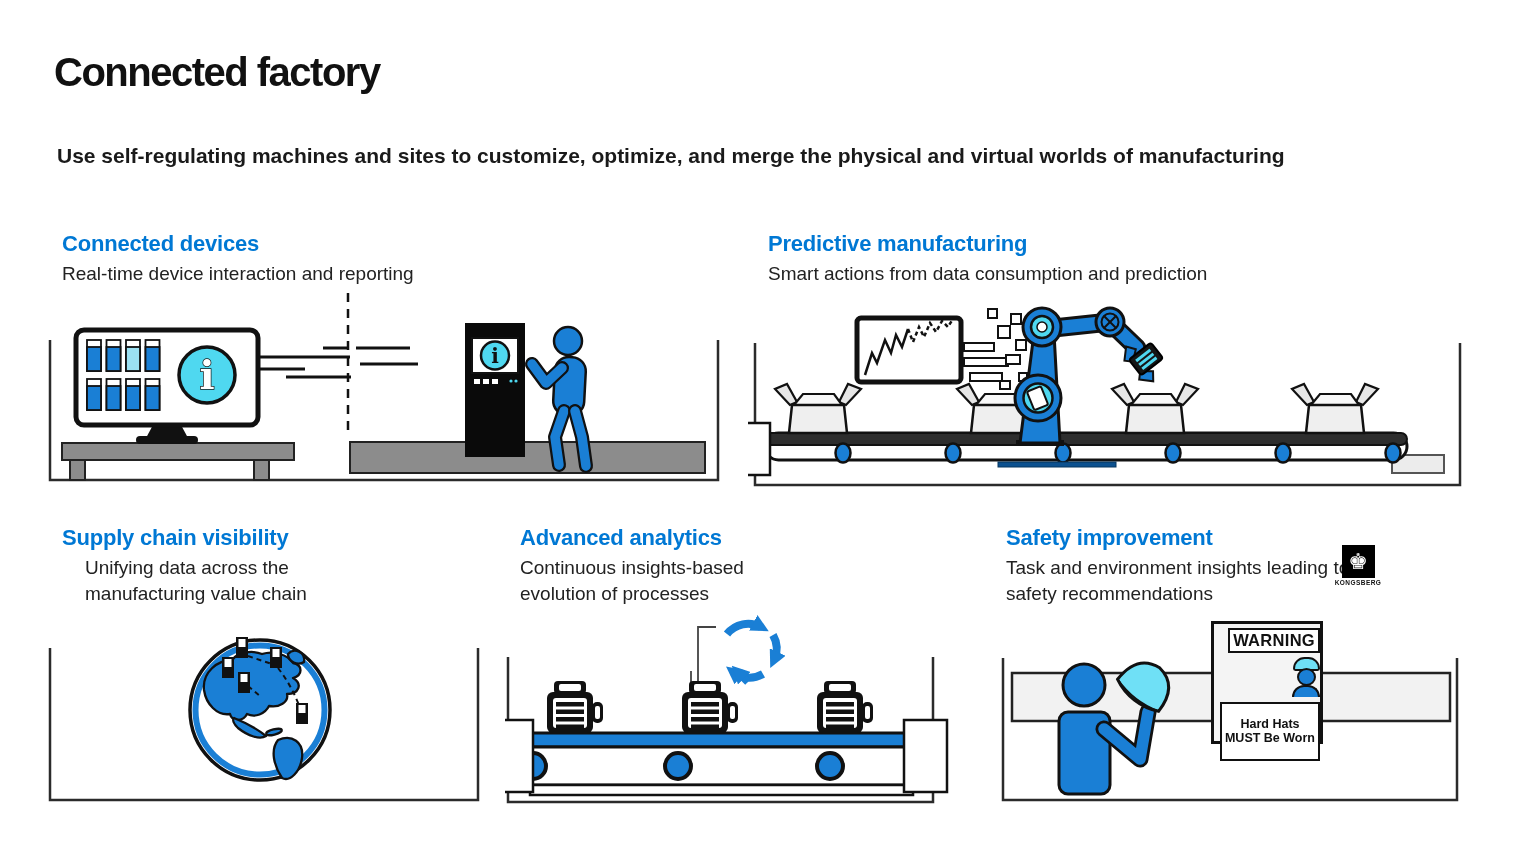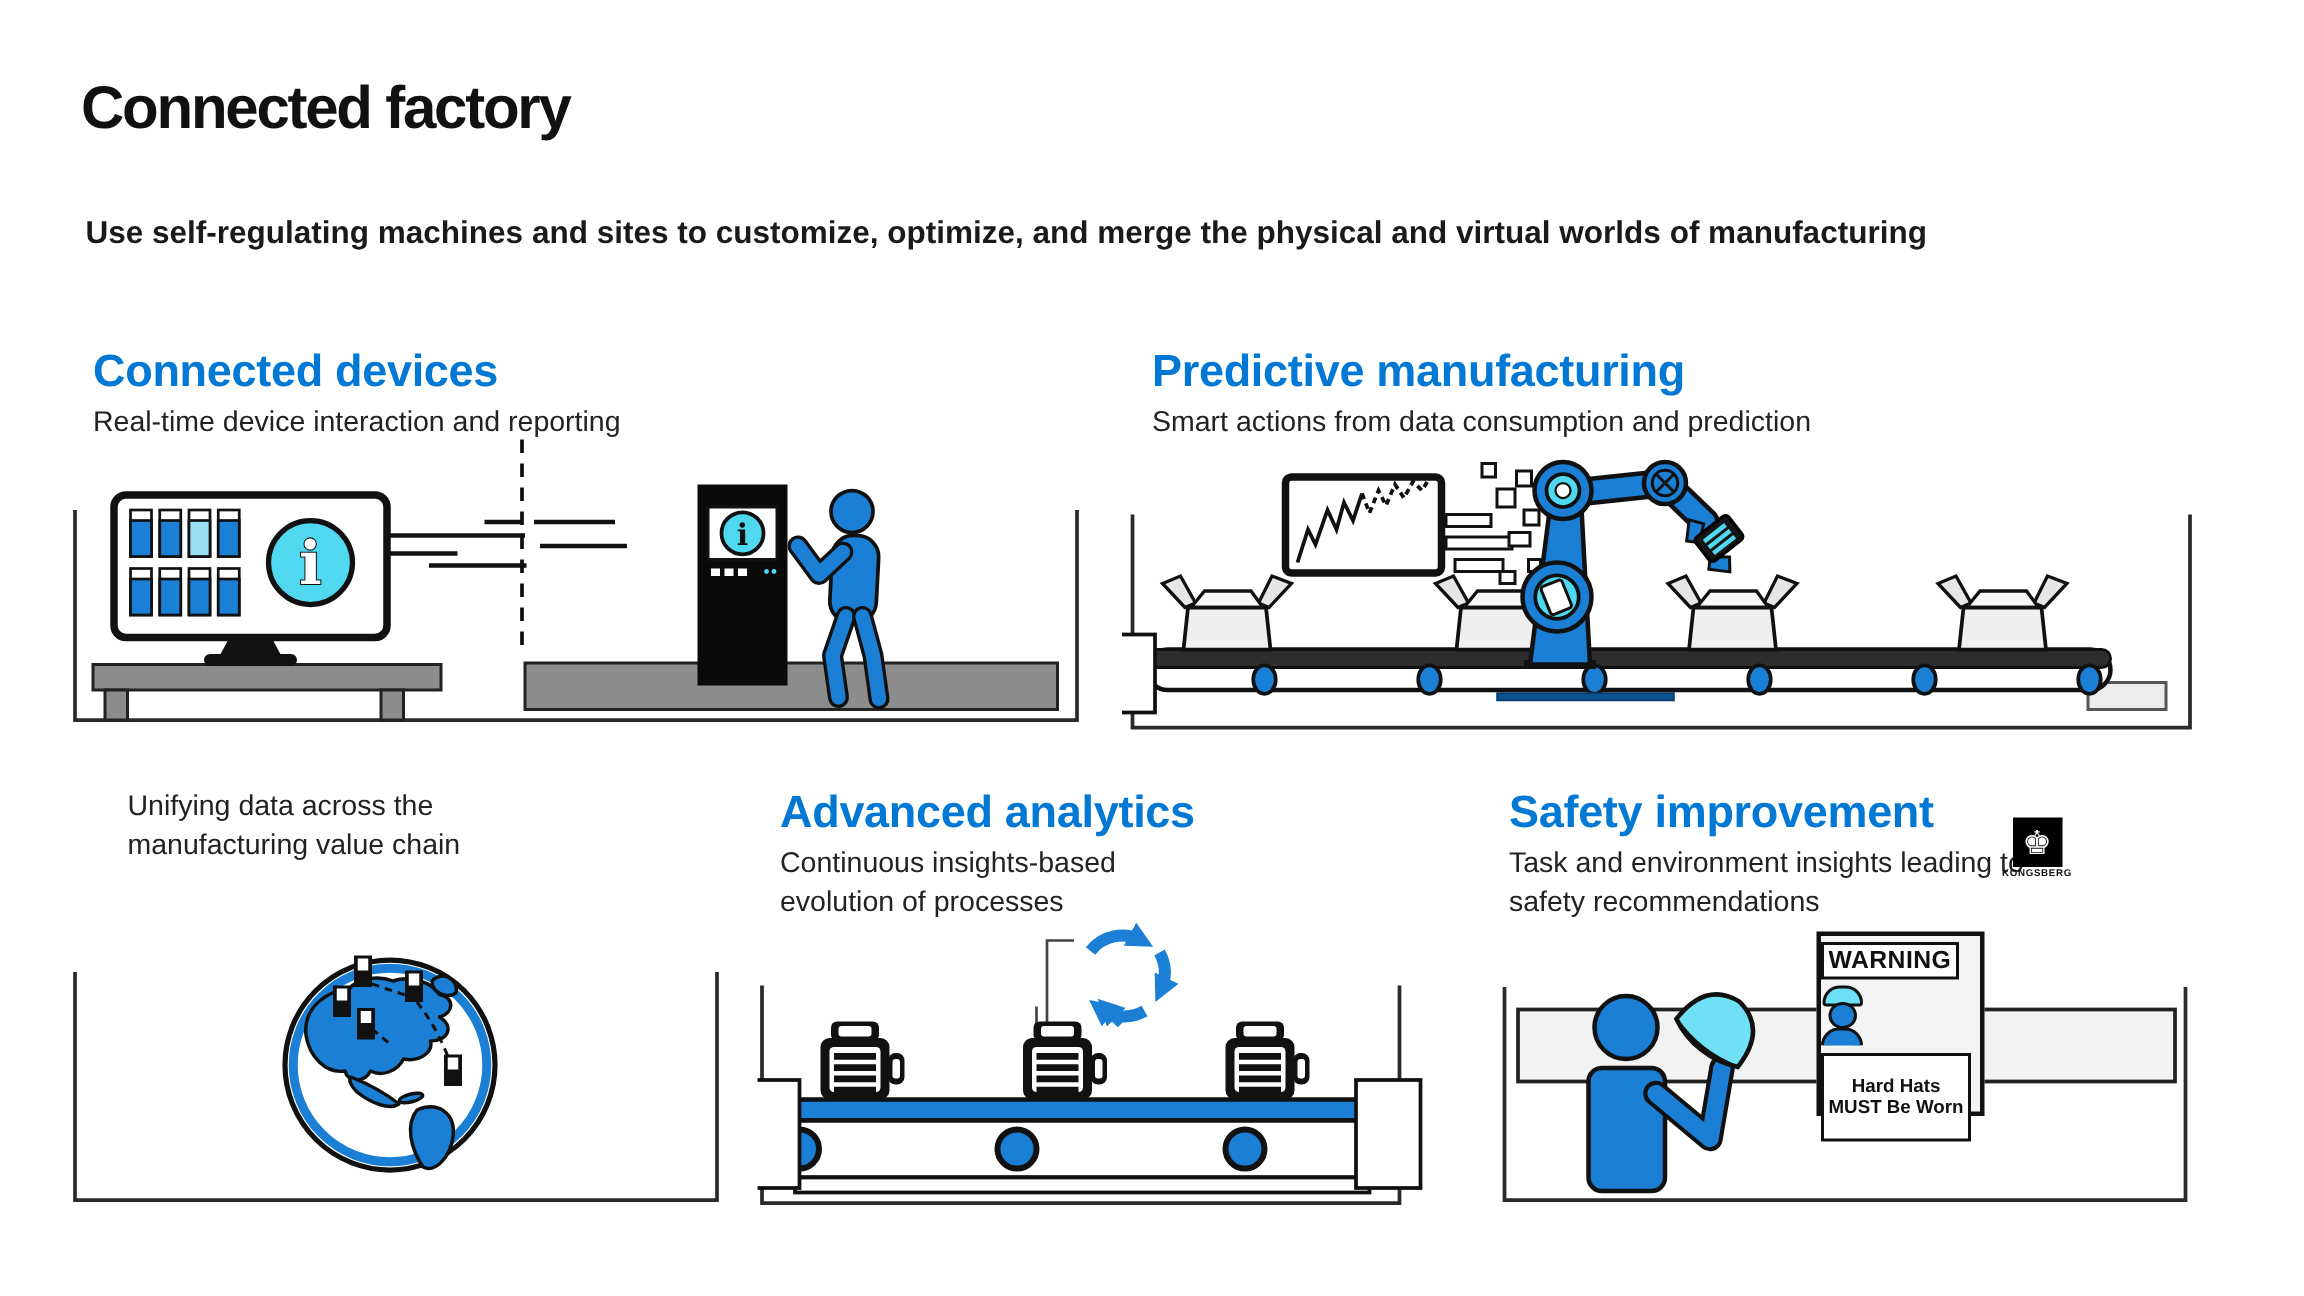--- a/index.html
+++ b/index.html
@@ -3,39 +3,39 @@
 <meta charset="utf-8">
 <style>
   html,body{margin:0;padding:0;}
   body{
     width:1536px;height:864px;position:relative;background:#ffffff;overflow:hidden;
     font-family:"Liberation Sans",sans-serif;color:#1a1a1a;
   }
   .abs{position:absolute;}
   .page-title{left:54px;top:50px;font-size:40px;font-weight:700;letter-spacing:-1.5px;color:#111;}
   .page-subtitle{left:57px;top:144px;font-size:21px;font-weight:700;color:#1a1a1a;width:1430px;}
-  .section h2{margin:0 0 4px 0;font-size:30px;font-weight:700;color:#0078D4;letter-spacing:-0.2px;}
+  .section h2{margin:0 0 4px 0;font-size:22px;font-weight:700;color:#0078D4;letter-spacing:-0.2px;}
   .section p{margin:0;font-size:19px;line-height:1.38;color:#222;}
   #sec-devices{left:62px;top:231px;}
   #sec-predictive{left:768px;top:231px;}
   #sec-supply{left:62px;top:525px;}
   #sec-supply p{width:255px;margin-left:23px;}
   #sec-analytics{left:520px;top:525px;}
   #sec-analytics p{width:265px;}
   #sec-safety{left:1006px;top:525px;}
   #sec-safety p{width:350px;}
   svg{display:block;}
   .frame{fill:none;stroke:#2b2b2b;stroke-width:2.5;}
   .limb-o{stroke:#111;stroke-width:14;fill:none;stroke-linecap:round;stroke-linejoin:round;}
   .limb-i{stroke:#1A7FD5;stroke-width:9.5;fill:none;stroke-linecap:round;stroke-linejoin:round;}
   .arm-o{stroke:#111;stroke-width:19;fill:none;stroke-linecap:round;}
   .arm-i{stroke:#1A7FD5;stroke-width:13;fill:none;stroke-linecap:round;}
   
   .warning-sign{left:1211px;top:621px;width:112px;height:123px;background:#F4F4F4;border:3.5px solid #111;
-    box-sizing:border-box;display:flex;flex-direction:column;align-items:flex-start;}
+    box-sizing:border-box;display:flex;flex-direction:column;align-items:flex-end;}
   .warning-title{margin-top:4px;border:2.5px solid #111;background:#fff;padding:0 3px;
     font-size:16.5px;font-weight:700;letter-spacing:0.3px;color:#111;line-height:1.25;}
   .sign-person{display:flex;flex-direction:column;align-items:center;margin-top:4px;}
   .sign-hat{width:27px;height:14px;background:#6FE0F6;border:2px solid #111;border-radius:14px 14px 3px 3px;box-sizing:border-box;}
   .sign-face{width:19px;height:18px;background:#1A7FD5;border:2px solid #111;border-radius:50%;margin-top:-3px;box-sizing:border-box;}
   .sign-shoulders{width:28px;height:12px;background:#1A7FD5;border:2px solid #111;border-bottom:none;
     border-radius:14px 14px 0 0;margin-top:-1px;box-sizing:border-box;}
   .warning-msg{border:2.5px solid #111;background:#fff;margin-top:5px;padding:13px 3px;
     font-size:12.5px;font-weight:600;line-height:1.18;text-align:center;color:#111;white-space:nowrap;}
   
@@ -52,20 +52,21 @@
 
 <div class="abs section" id="sec-devices">
   <h2>Connected devices</h2>
   <p>Real-time device interaction and reporting</p>
 </div>
 <div class="abs section" id="sec-predictive">
   <h2>Predictive manufacturing</h2>
   <p>Smart actions from data consumption and prediction</p>
 </div>
 <div class="abs section" id="sec-supply">
+  <h2>Supply chain visibility</h2>
   <p>Unifying data across the manufacturing value chain</p>
 </div>
 <div class="abs section" id="sec-analytics">
   <h2>Advanced analytics</h2>
   <p>Continuous insights-based evolution of processes</p>
 </div>
 <div class="abs section" id="sec-safety">
   <h2>Safety improvement</h2>
   <p>Task and environment insights leading to safety recommendations</p>
 </div>

